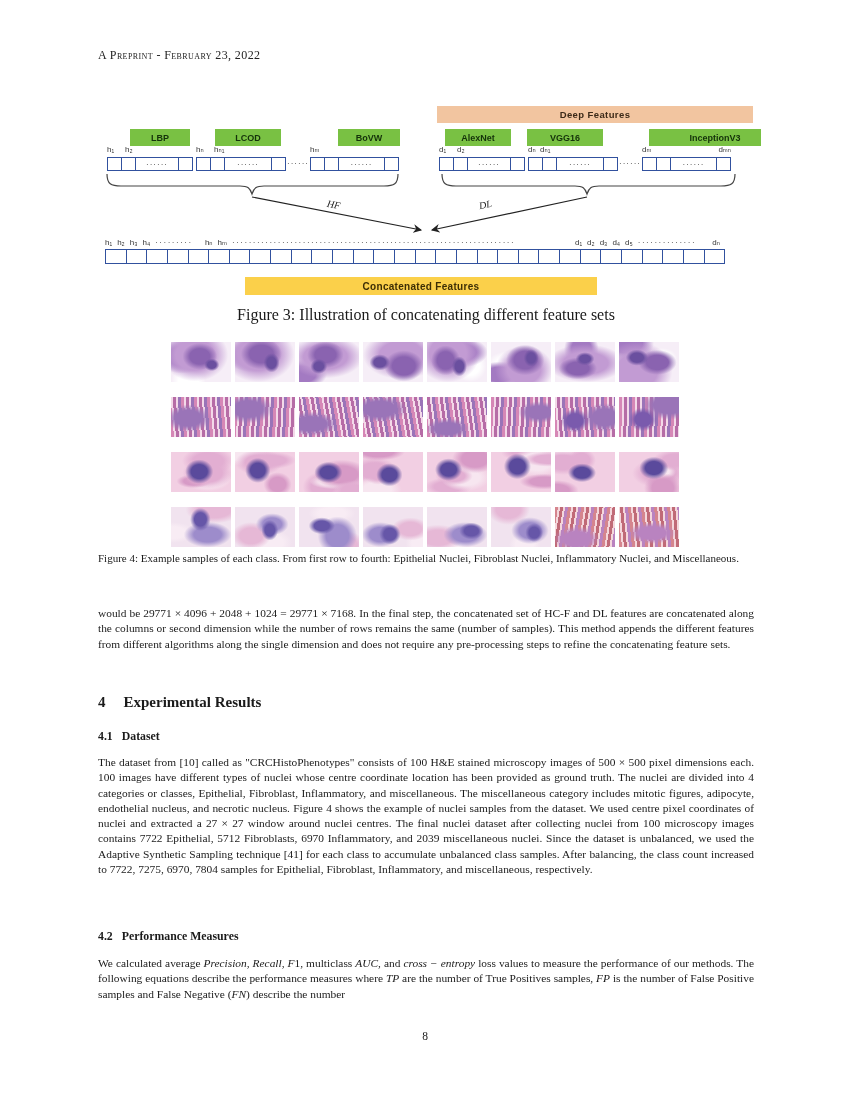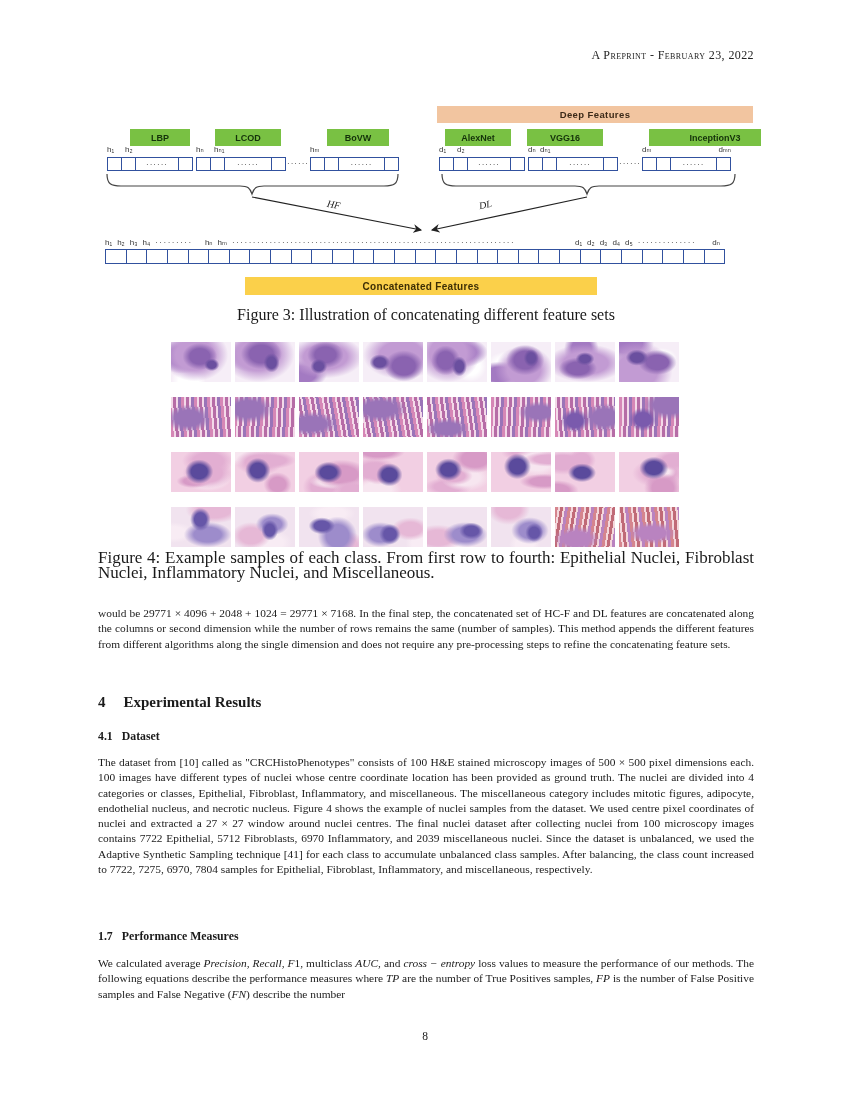--- a/index.html
+++ b/index.html
@@ -1,35 +1,35 @@
 <!DOCTYPE html>
 <html><head>
 <meta charset="utf-8">
 <style>
   html,body{margin:0;padding:0;background:#ffffff;}
   .page{position:relative;width:850px;height:1100px;background:#ffffff;overflow:hidden;
         font-family:"Liberation Serif","DejaVu Serif",serif;color:#1a1a1a;}
   
-  .hdr{position:absolute;top:48px;left:98px;width:656px;text-align:right;
+  .hdr{position:absolute;top:48px;left:98px;width:656px;
        font-variant:small-caps;font-size:12px;letter-spacing:.4px;color:#222;font-family:Liberation Serif, serif;}
   
   .fig3{position:absolute;left:105px;top:98px;width:650px;height:202px;
         font-family:"Liberation Sans","DejaVu Sans",sans-serif;}
   .panel{position:absolute;top:0;width:316px;height:80px;}
   .panel.hc{left:0;}
   .panel.dp{left:332px;}
   .obar{position:absolute;top:8px;left:0;right:0;height:17px;background:#f2c5a0;
         display:flex;align-items:center;justify-content:center;
         font-size:9.5px;font-weight:bold;color:#3c2a18;letter-spacing:.4px;}
   .gbox{position:absolute;top:31px;height:17px;background:#79c143;
         display:flex;align-items:center;justify-content:center;
         font-size:9px;font-weight:bold;color:#14320a;}
   .hc .b1{left:25px;width:60px;}
   .hc .b2{left:110px;width:66px;}
-  .hc .b3{left:222px;width:62px;}
+  .hc .b3{left:233px;width:62px;}
   .dp .b1{left:8px;width:66px;}
   .dp .b2{left:90px;width:76px;}
   .dp .b3{left:212px;width:92px;padding-left:20px;}
   .cells{position:absolute;top:48px;left:0;right:0;height:28px;}
   .cg{position:absolute;top:0;height:28px;}
   .cg1{left:2px;width:86px;}
   .cg2{left:91px;width:90px;}
   .cg3{left:205px;width:89px;}
   .gapdots{position:absolute;left:182px;top:13px;width:22px;text-align:center;
            font-size:8px;color:#555;letter-spacing:1px;}
@@ -52,21 +52,21 @@
   .bc{flex:1 1 auto;border:1px solid #31519e;margin-left:-1px;background:#fff;}
   .bc:first-child{margin-left:0;}
   .ybar{position:absolute;left:140px;top:179px;width:352px;height:18px;background:#fbd04a;
         display:flex;align-items:center;justify-content:center;
         font-size:10px;font-weight:bold;color:#3d2e05;letter-spacing:.3px;}
   .figcap3{position:absolute;left:98px;top:306px;width:656px;text-align:center;font-size:16px;}
   
   .fig4{position:absolute;left:171px;top:342px;width:508px;}
   .f4row{display:flex;gap:4px;margin-bottom:15px;}
   .patch{width:60px;height:40px;flex:0 0 60px;}
-  .figcap4{position:absolute;left:98px;top:551px;width:656px;font-size:17px;
+  .figcap4{position:absolute;left:98px;top:551px;width:656px;font-size:11px;
            text-align:justify;line-height:14.5px;}
   
   .para{position:absolute;left:98px;width:656px;font-size:11.4px;line-height:15.3px;
         text-align:justify;}
   .p1{top:606px;}
   .p2{top:755px;}
   .p3{top:956px;}
   .sec{position:absolute;left:98px;width:656px;font-weight:bold;}
   .sec .num{display:inline-block;}
   .h2{top:694px;font-size:15px;}
@@ -280,19 +280,19 @@
     <span class="num">4</span><span>Experimental Results</span>
   </div>
 
   <div class="sec h3a">
     <span class="num">4.1</span><span>Dataset</span>
   </div>
 
   <div class="para p2">The dataset from [10] called as "CRCHistoPhenotypes" consists of 100 H&amp;E stained microscopy images of 500 × 500 pixel dimensions each.  100 images have different types of nuclei whose centre coordinate location has been provided as ground truth.  The nuclei are divided into 4 categories or classes, Epithelial, Fibroblast, Inflammatory, and miscellaneous. The miscellaneous category includes mitotic figures, adipocyte, endothelial nucleus, and necrotic nucleus. Figure 4 shows the example of nuclei samples from the dataset. We used centre pixel coordinates of nuclei and extracted a 27 × 27 window around nuclei centres.  The final nuclei dataset after collecting nuclei from 100 microscopy images contains 7722 Epithelial, 5712 Fibroblasts, 6970 Inflammatory, and 2039 miscellaneous nuclei. Since the dataset is unbalanced, we used the Adaptive Synthetic Sampling technique [41] for each class to accumulate unbalanced class samples. After balancing, the class count increased to 7722, 7275, 6970, 7804 samples for Epithelial, Fibroblast, Inflammatory, and miscellaneous, respectively.</div>
 
   <div class="sec h3b">
-    <span class="num">1.7</span><span>Performance Measures</span>
+    <span class="num">4.2</span><span>Performance Measures</span>
   </div>
 
   <div class="para p3"><span>We calculated average </span><span class="it">Precision</span><span>, </span><span class="it">Recall</span><span>, </span><span class="it">F</span><span>1, multiclass </span><span class="it">AUC</span><span>, and </span><span class="it">cross − entropy</span><span> loss values to measure the performance of our methods. The following equations describe the performance measures where </span><span class="it">TP</span><span> are the number of True Positives samples, </span><span class="it">FP</span><span> is the number of False Positive samples and False Negative (</span><span class="it">FN</span><span>) describe the number</span></div>
 
   <div class="pgnum">8</div>
 </div>
 
 </body></html>

